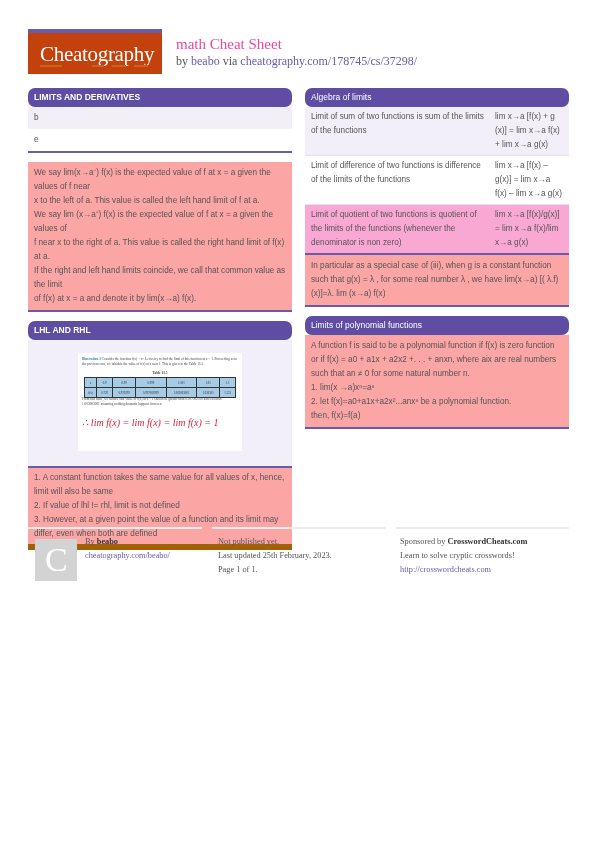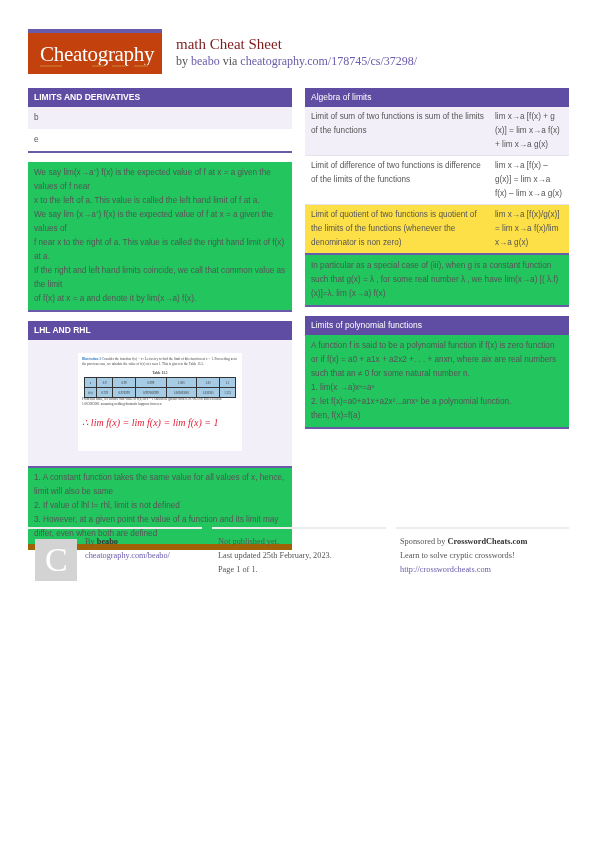--- a/index.html
+++ b/index.html
@@ -1,35 +1,35 @@
 <!DOCTYPE html>
 <html><head>
 <meta charset="utf-8">
 <style>
   html, body { margin:0; padding:0; background:#ffffff; }
   body { width:600px; height:849px; position:relative; font-family:"Liberation Sans", sans-serif; color:#444; overflow:hidden; }
   .logo { position:absolute; left:28px; top:29px; width:134px; height:45px; background:#c2410c; border-top:4px solid #6a5aaa; box-sizing:border-box; }
   .logo span { position:absolute; left:12px; top:9px; font-family:"Liberation Serif", serif; font-size:21px; color:#ffffff; letter-spacing:-0.3px; }
   .logo .ul { position:absolute; top:32px; height:1.5px; background:#c8641e; }
-  .title { position:absolute; left:176px; top:36px; font-family:"Liberation Serif", serif; font-size:15px; color:#7f1d1d; }
+  .title { position:absolute; left:176px; top:36px; font-family:"Liberation Serif", serif; font-size:15px; color:#ec4899; }
   .byline { position:absolute; left:176px; top:54px; font-family:"Liberation Serif", serif; font-size:12px; color:#555; }
   .byline .lk { color:#6a5aaa; }
   .col { position:absolute; top:88px; }
   .col-left { left:28px; width:264px; }
   .col-right { left:305px; width:264px; }
   .section { margin-bottom:9px; border-bottom:2px solid #6a5aaa; }
-  .sec-head { background:#5e4da3; color:#fff; font-size:8.5px; font-weight:bold; padding:0 6px; height:19px; line-height:19px; }
+  .sec-head { background:#5e4da3; color:#fff; font-size:8.5px; font-weight:bold; padding:0 6px; height:19px; line-height:19px;border-radius:7px; }
   .sec-head.normal { font-weight:normal; }
   .row { font-size:8.2px; line-height:14px; padding:2px 6px; color:#555; }
   .row.alt { background:#f2eff8; }
   .row.white { background:#ffffff; }
   .tbl-row { display:flex; font-size:8.2px; line-height:14px; padding:3px 6px; color:#555; border-bottom:1px solid #e5e1ef;justify-content:flex-end; }
   .tbl-row .c1 { width:178px; padding-right:6px; }
   .tbl-row .c2 { flex:1; }
-  .para { background:#22c55e; font-size:8.2px; line-height:14px; padding:3px 6px; color:#555; }
+  .para { background:#fca5a5; font-size:8.2px; line-height:14px; padding:3px 6px; color:#555; }
   .para div { margin:0; }
   .img-wrap { background:#f2eff8; padding:8px 0 10px 0; }
   .img-box { margin:5px auto; width:164px; height:98px; background:#fff; position:relative; font-family:"Liberation Serif", serif; }
   .img-box .t { position:absolute; left:4px; font-size:3.4px; color:#444; width:156px; line-height:4.5px; }
   .img-box .t b { color:#3b7fc4; }
   .img-box table { position:absolute; left:6px; top:24px; width:152px; border-collapse:collapse; font-size:3px; }
   .img-box td { border:0.5px solid #333; background:#a6cbe5; height:7px; text-align:center; color:#333; }
   .img-box .hand { position:absolute; left:4px; top:64px; font-family:"Liberation Serif", serif; font-style:italic; color:#e0203a; font-size:10px; white-space:nowrap; }
   .footer { position:absolute; top:527px; left:28px; width:541px; }
   .fline { position:absolute; top:0; height:2px; background:#ececec; }
@@ -120,21 +120,21 @@
   <div class="section">
     <div class="sec-head normal">Algebra of limits</div>
     <div class="tbl-row" style="background:#f2eff8">
       <div class="c1">Limit of sum of two functions is sum of the limits of the functions</div>
       <div class="c2">lim x→a [f(x) + g (x)] = lim x→a f(x) + lim x→a g(x)</div>
     </div>
     <div class="tbl-row" style="background:#ffffff">
       <div class="c1">Limit of difference of two functions is difference of the limits of the functions</div>
       <div class="c2">lim x→a [f(x) – g(x)] = lim x→a f(x) – lim x→a g(x)</div>
     </div>
-    <div class="tbl-row" style="background:#fde047;border-bottom:none">
+    <div class="tbl-row" style="background:#f9a8d4;border-bottom:none">
       <div class="c1">Limit of quotient of two functions is quotient of the limits of the functions (whenever the denominator is non zero)</div>
       <div class="c2">lim x→a [f(x)/g(x)] = lim x→a f(x)/lim x→a g(x)</div>
     </div>
     <div style="height:2px;background:#6a5aaa"></div>
     <div class="para" style="padding:4px 6px">In particular as a special case of (iii), when g is a constant function such that g(x) = λ , for some real number λ , we have lim(x→a) [( λ.f)(x)]=λ. lim (x→a) f(x)</div>
   </div>
 
   <div class="section">
     <div class="sec-head normal">Limits of polynomial functions</div>
     <div class="para" style="padding:4px 6px">

